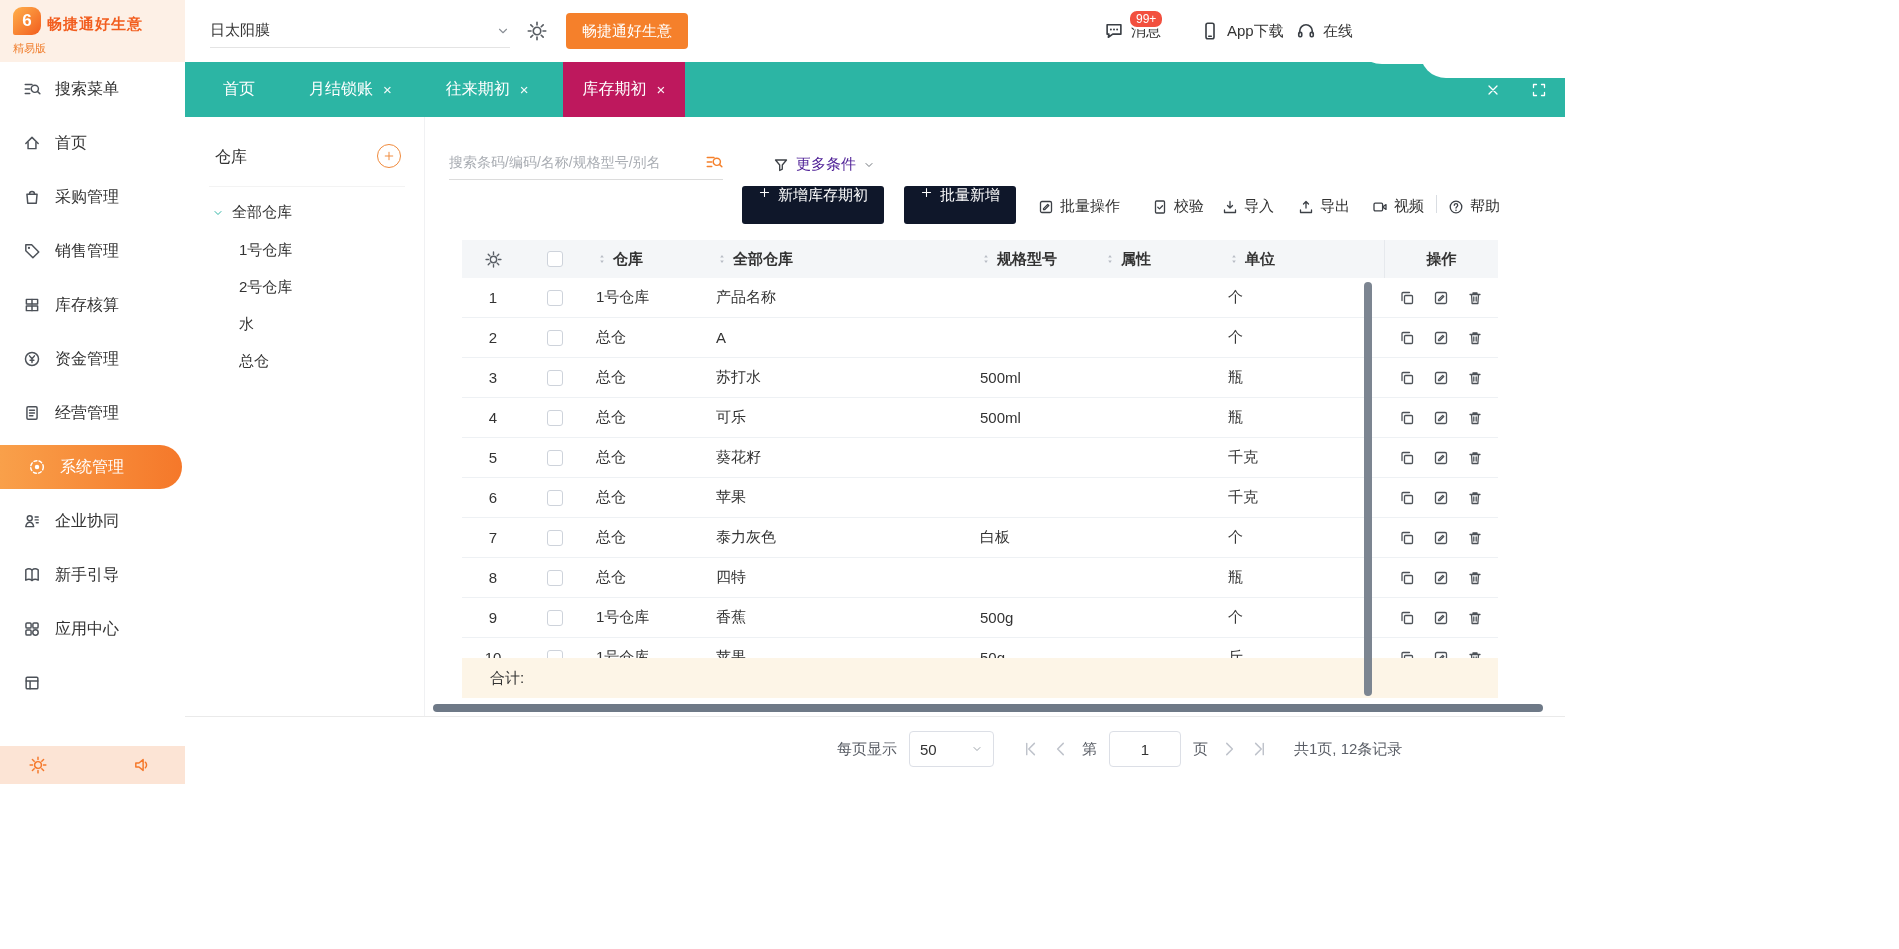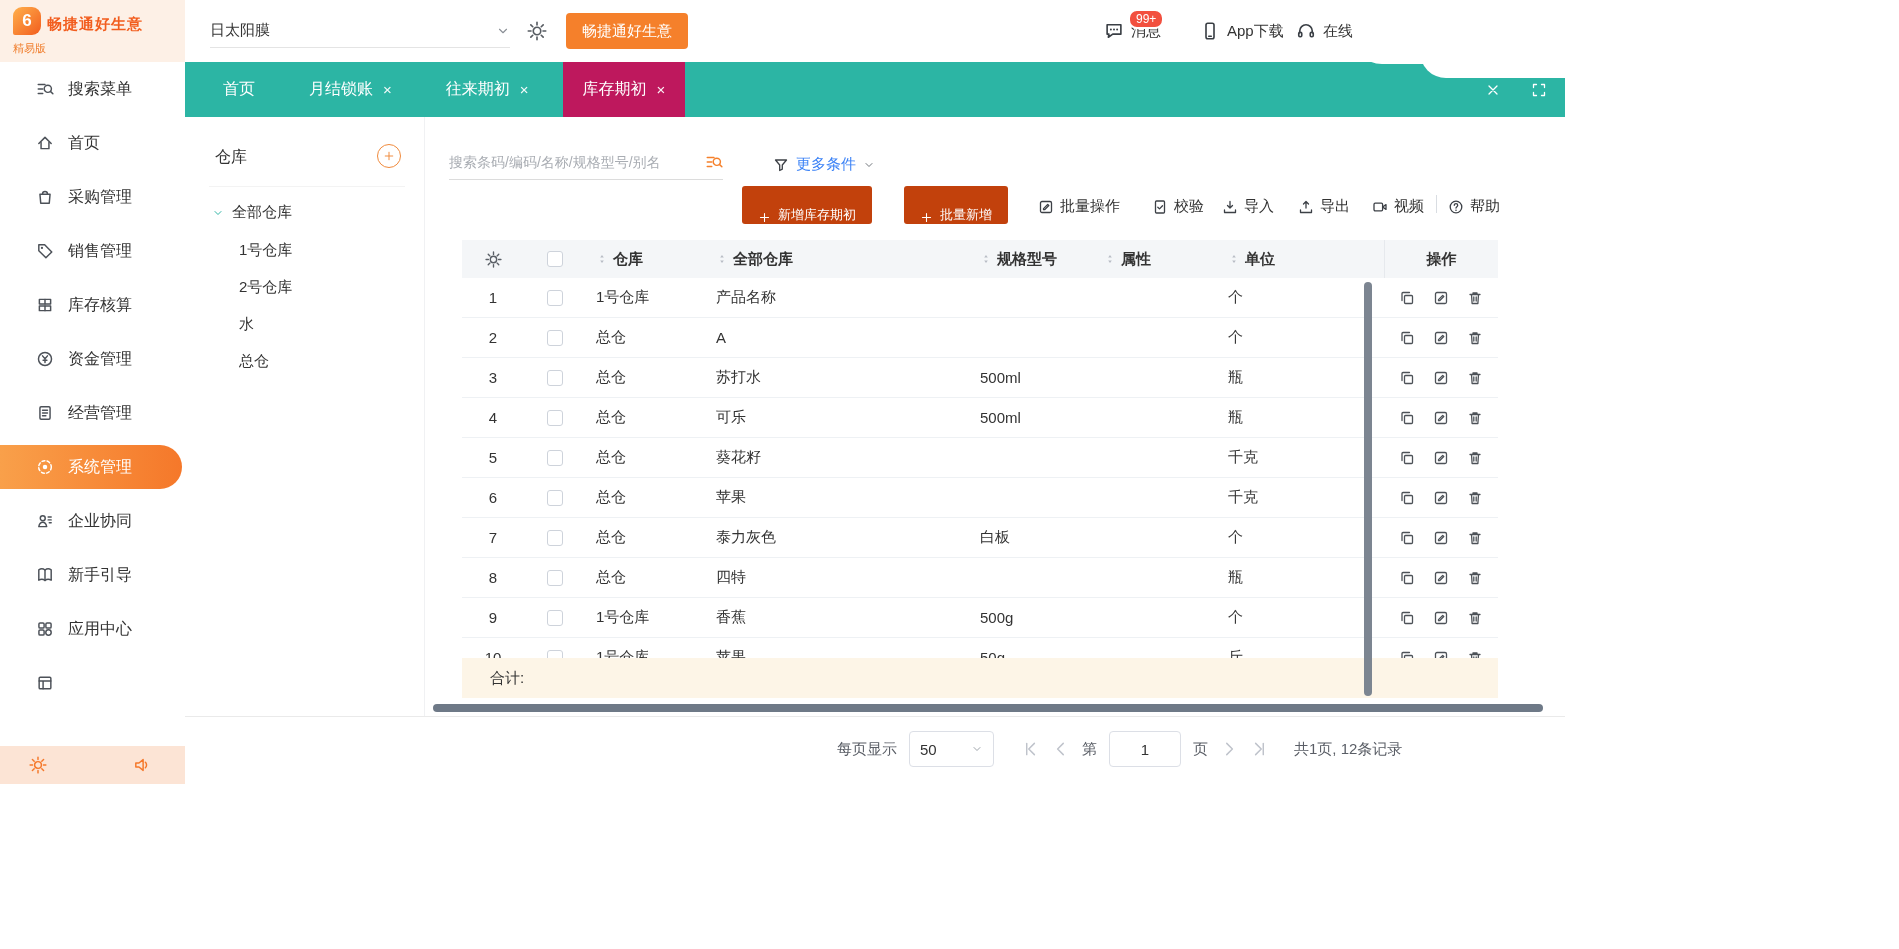--- a/index.html
+++ b/index.html
@@ -35,23 +35,23 @@
   .tabbar{position:absolute;left:185px;top:62px;width:1380px;height:55px;background:#2cb5a4;z-index:6;
     display:flex;align-items:stretch;padding-left:18px}
   .tab{display:flex;align-items:center;gap:10px;padding:0 20px;margin-right:14px;color:#fff;font-size:16px;cursor:pointer;white-space:nowrap}
   .tab.active{background:#be185d}
   .tab-close{font-size:15px;opacity:.95;line-height:1}
   .tabbar-actions{position:absolute;right:18px;top:0;height:55px;display:flex;align-items:center;gap:30px;color:#fff}
   .tabbar-actions .icon{cursor:pointer}
 
   
   .sidebar{position:absolute;left:0;top:62px;width:185px;height:684px;background:#fff;overflow:hidden;z-index:5}
-  .side-item{height:54px;display:flex;align-items:center;gap:14px;padding-left:36px;font-size:16px;color:#333;cursor:pointer}
+  .side-item{height:54px;display:flex;align-items:center;gap:14px;padding-left:23px;font-size:16px;color:#333;cursor:pointer}
   .side-item .icon{color:#4c5158}
-  .side-item.active{height:44px;margin:5px 3px 5px 0;width:182px;padding-left:36px;border-radius:0 22px 22px 0;
+  .side-item.active{height:44px;margin:5px 3px 5px 0;width:182px;padding-left:28px;border-radius:0 22px 22px 0;
     background:linear-gradient(90deg,#f9a04a,#f5782a);color:#fff}
   .side-item.active .icon{color:#fff}
   .side-footer{position:absolute;left:0;top:746px;width:185px;height:38px;background:#fce4d5;z-index:7;
     display:flex;align-items:center;gap:86px;padding-left:29px}
   .side-footer .icon{color:#f5782a;cursor:pointer}
 
   
   .content{position:absolute;left:185px;top:117px;width:1380px;height:599px;background:#fff;z-index:2}
 
   .wh-panel{position:absolute;left:0;top:0;width:240px;height:599px;border-right:1px solid #f0f1f3}
@@ -62,26 +62,26 @@
   .tree-root{position:absolute;left:27px;top:86px;display:flex;align-items:center;gap:8px;font-size:15px;color:#333;cursor:pointer}
   .tree-root .icon{color:#2bb3a3}
   .tree-child{position:absolute;left:54px;font-size:15px;color:#333;cursor:pointer;white-space:nowrap}
 
   .search-wrap{position:absolute;left:264px;top:27px;width:274px;height:36px;border-bottom:1px solid #dcdcdc;
     display:flex;align-items:center}
   .search-wrap input{flex:1;border:none;outline:none;font-size:14px;color:#333;background:transparent}
   .search-wrap input::placeholder{color:#a9adb3}
   .search-wrap .icon{color:#f5802b;cursor:pointer}
 
-  .more-filters{position:absolute;left:588px;top:38px;display:flex;align-items:center;gap:7px;font-size:15px;color:#3b82f6;cursor:pointer}
+  .more-filters{position:absolute;left:588px;top:38px;display:flex;align-items:center;gap:7px;font-size:15px;color:#4c1d95;cursor:pointer}
   .more-filters .funnel{color:#3c4046}
   .more-filters .chev{color:#6d7278}
 
-  .orange-btn{position:absolute;top:69px;height:38px;padding:0 16px;background:#c2410c;border:none;border-radius:3px;
-    color:#fff;font-size:13px;display:flex;align-items:flex-end;gap:7px;cursor:pointer;white-space:nowrap}
+  .orange-btn{position:absolute;top:69px;height:38px;padding:0 16px;background:#0f172a;border:none;border-radius:3px;
+    color:#fff;font-size:15px;display:flex;align-items:flex-start;gap:7px;cursor:pointer;white-space:nowrap}
   .tool-btn{position:absolute;top:80px;display:flex;align-items:center;gap:6px;font-size:15px;color:#333;cursor:pointer;white-space:nowrap}
   .tool-btn .icon{color:#3c4046}
   .tool-divider{position:absolute;top:78px;width:1px;height:18px;background:#d9dde2}
 
   
   .table{position:absolute;left:277px;top:123px;width:1036px}
   .thead{display:flex;height:38px;background:#f4f6f8;align-items:center;font-weight:bold;font-size:15px;color:#333}
   .trow{display:flex;height:40px;align-items:center;border-bottom:1px solid #eef1f4;font-size:15px;color:#333;background:#fff}
   .cell{display:flex;align-items:center;overflow:hidden;white-space:nowrap}
   .c0{width:62px;justify-content:center}

